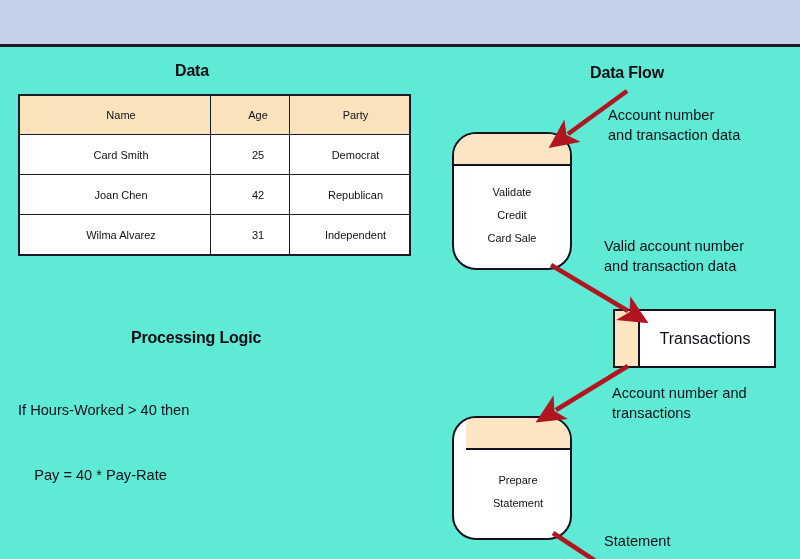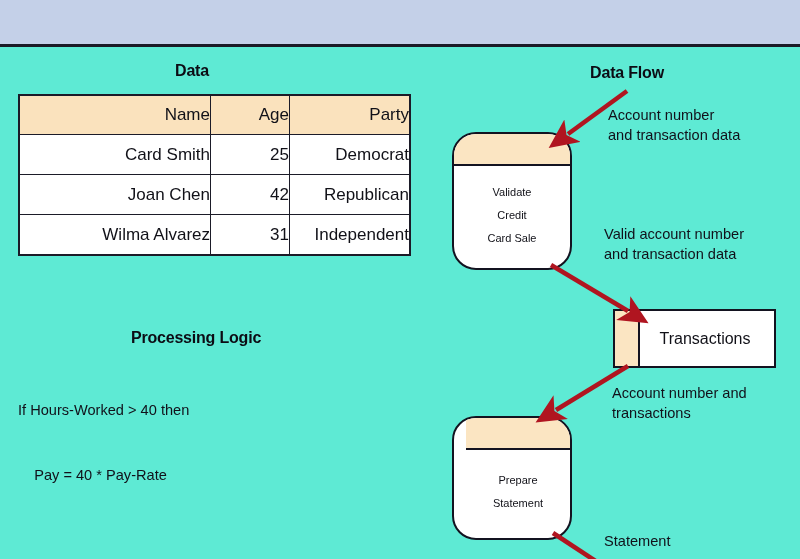--- a/index.html
+++ b/index.html
@@ -53,27 +53,27 @@
     position: absolute;
     left: 18px; top: 50px;
     width: 347px;
     border: 2px solid #1b1b28;
     border-collapse: collapse;
     background: #ffffff;
     table-layout: fixed;
   }
   #data-table td, #data-table th {
     border: 1px solid #1b1b28;
-    font-size: 17px;
+    font-size: 11px;
     color: #111118;
     font-weight: normal;
     padding: 0 0 0 12px;
     height: 39px;
     vertical-align: middle;
-    text-align: right;
+    text-align: center;
     white-space: nowrap;
   }
   #data-table thead th {
     background: #fae2bd;
     height: 38px;
   }
   #data-table .col-name  { width: 178px; }
   #data-table .col-age   { width: 62px; }
   #data-table .col-party { width: 107px; }
   #data-table td.col-age, #data-table th.col-age { padding-left: 16px; }
@@ -162,21 +162,21 @@
 
   
   .flow-label {
     position: absolute;
     font-size: 14.6px;
     line-height: 19.5px;
     color: #11111a;
     white-space: pre-line;
   }
   #label-in-validate   { left: 608px; top: 62px; }
-  #label-valid-account { left: 604px; top: 181px; }
+  #label-valid-account { left: 604px; top: 193px; }
   #label-acct-trans    { left: 612px; top: 340px; }
   #label-statement     { left: 604px; top: 488px; }
 </style>
 </head>
 <body>
 
 <div id="page">
 
   <div class="top-rule"></div>
 

